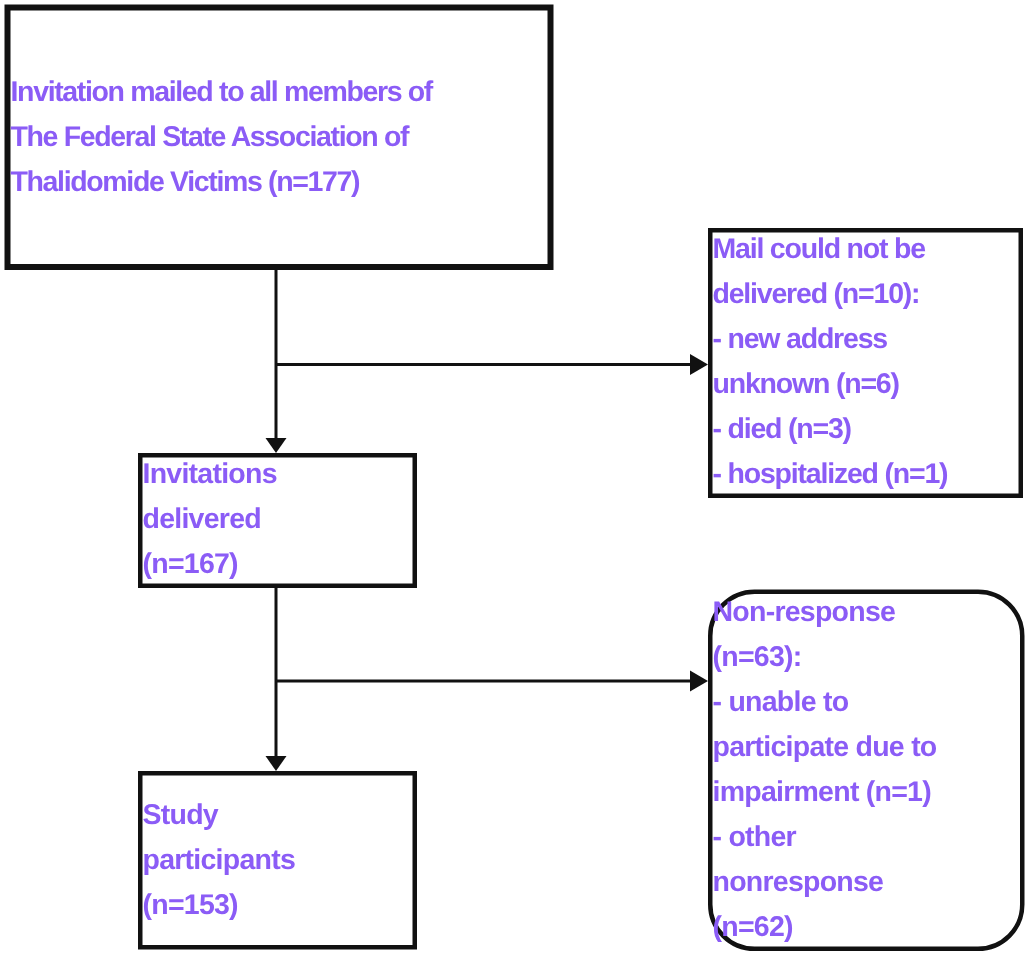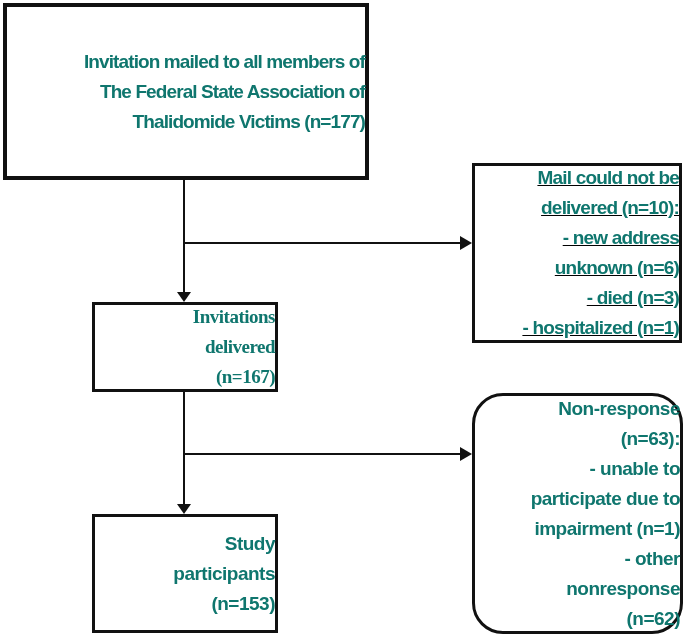--- a/index.html
+++ b/index.html
@@ -20,39 +20,39 @@
     box-sizing: border-box;
     border: 3px solid #111111;
     background: #ffffff;
     display: flex;
     align-items: center;
     justify-content: center;
   }
   .box-text {
     display: block;
     width: 100%;
-    text-align: right;
+    text-align: left;
     font-weight: bold;
     font-size: 19px;
     line-height: 30px;
     letter-spacing: -0.5px;
-    color: #0f766e;
+    color: #8b5cf6;
     white-space: pre-line;
   }
   #box-invitation-mailed {
     left: 3px; top: 3px; width: 366px; height: 177px;
     border-width: 4px;
   }
   #box-invitation-mailed .box-text { letter-spacing: -0.9px; font-size: 19px; }
   #box-mail-not-delivered {
-    left: 472px; top: 163px; width: 210px; height: 180px; text-decoration: underline;
+    left: 472px; top: 152px; width: 210px; height: 180px;
   }
   #box-mail-not-delivered .box-text { letter-spacing: -0.8px; }
   #box-invitations-delivered {
-    left: 92px; top: 302px; width: 186px; height: 90px; font-family: Liberation Serif, serif;
+    left: 92px; top: 302px; width: 186px; height: 90px;
   }
   #box-non-response {
     left: 472px; top: 393px; width: 211px; height: 241px; border-radius: 31px;
   }
   #box-study-participants {
     left: 92px; top: 514px; width: 186px; height: 119px;
   }
   .line {
     position: absolute;
     background: #111111;

